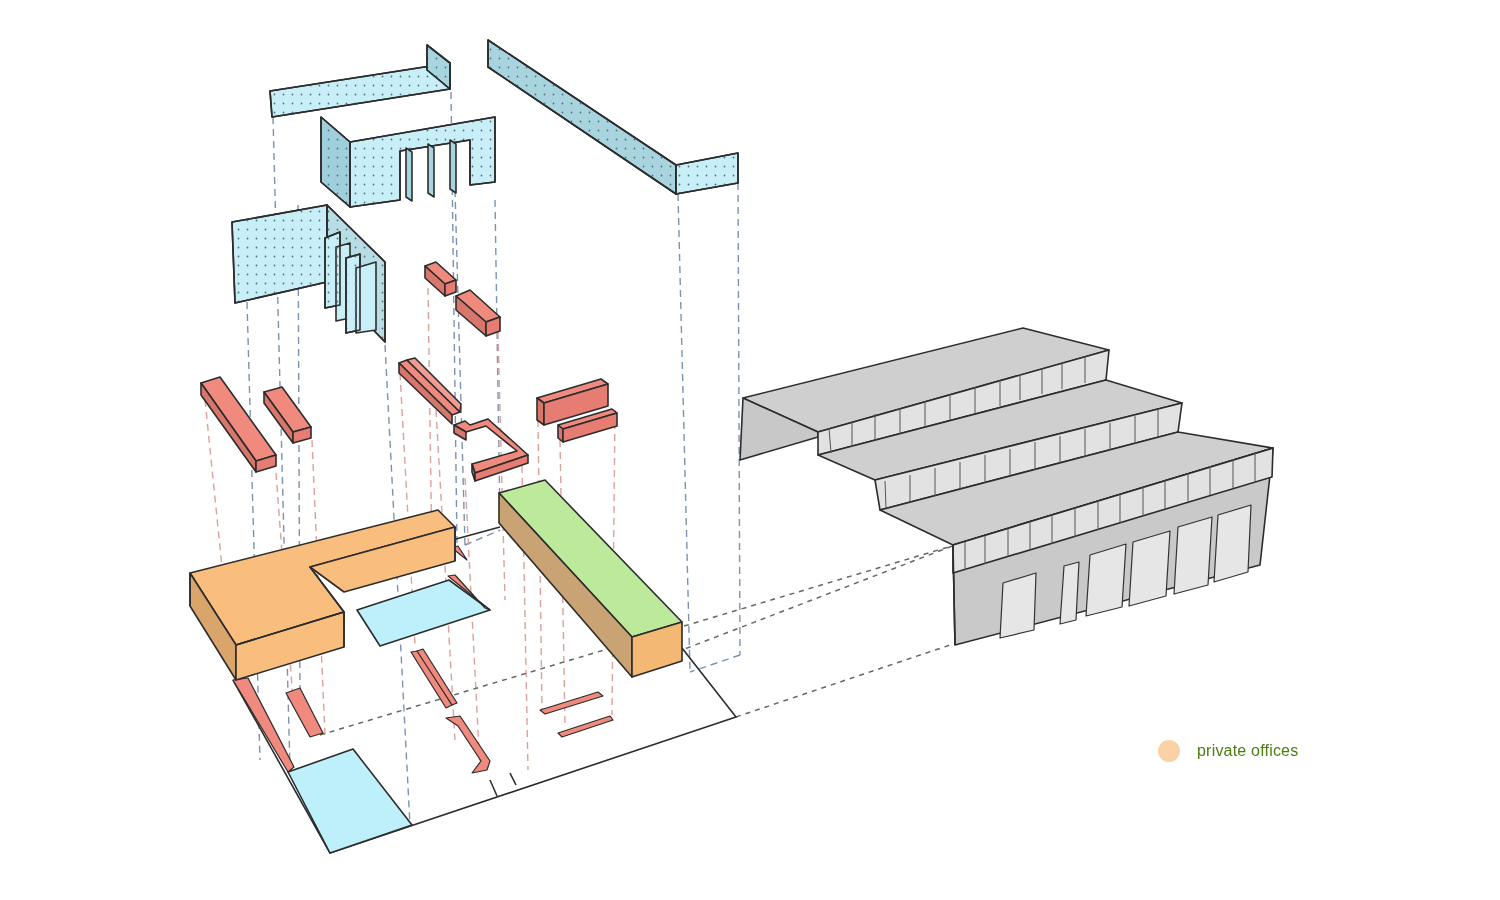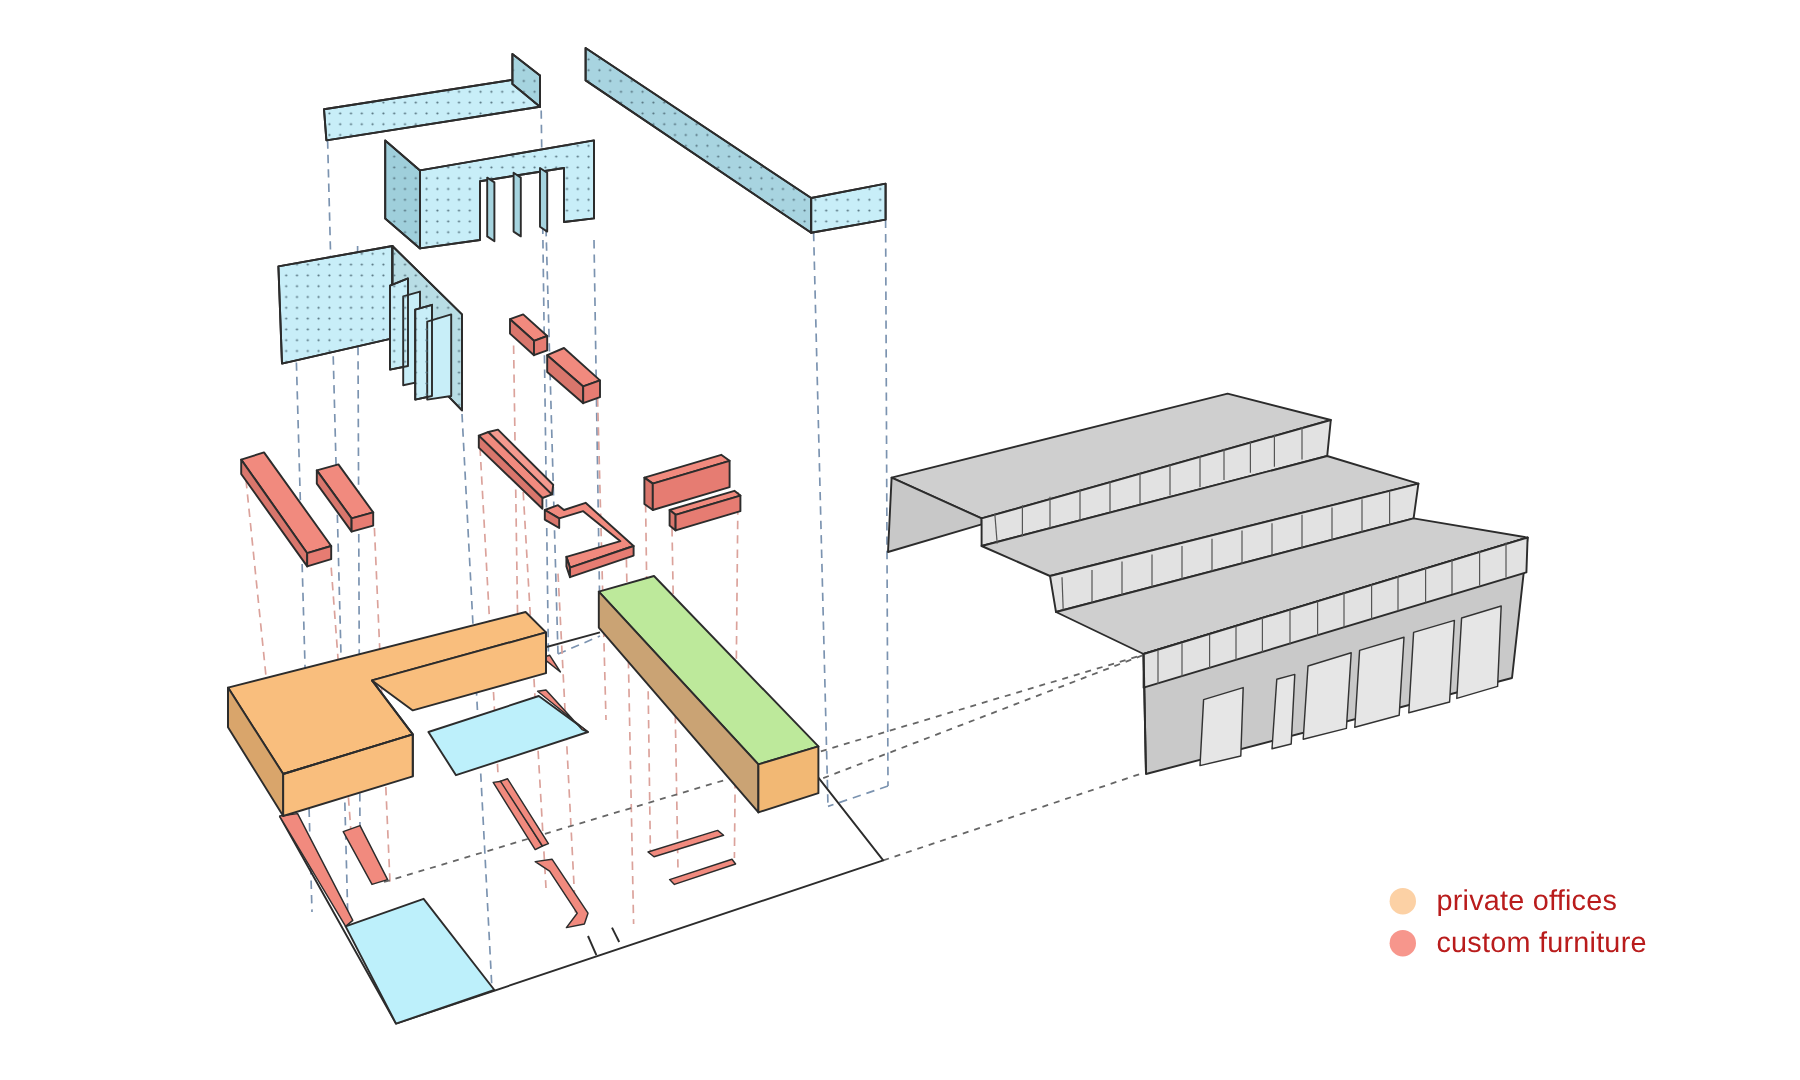--- a/index.html
+++ b/index.html
@@ -1,21 +1,21 @@
 <!DOCTYPE html>
 <html><head>
 <meta charset="utf-8">
 <style>
   html, body { margin:0; padding:0; background:#ffffff; }
   body { width:1500px; height:900px; position:relative; overflow:hidden; font-family:"Liberation Sans", sans-serif; }
   #diagram { position:absolute; left:0; top:0; width:1500px; height:900px; }
   .legend { position:absolute; left:1158px; top:733px; }
   .legend-item { display:flex; align-items:center; height:35px; }
   .legend-dot { width:22px; height:22px; border-radius:50%; margin-right:17px; }
-  .legend-label { font-size:24px; color:#b91c1c; letter-spacing:0.2px; }
+  .legend-label { font-size:16px; color:#4d7c0f; letter-spacing:0.2px; }
 </style>
 </head>
 <body>
 
 <svg id="diagram" viewBox="0 0 1500 900" xmlns="http://www.w3.org/2000/svg">
   <defs>
     <pattern id="dots" width="9" height="9" patternUnits="userSpaceOnUse">
       <circle cx="4.5" cy="4.5" r="0.9" fill="#53707c"></circle>
     </pattern>
   </defs>
@@ -253,17 +253,13 @@
       <polygon points="1218,515 1251,505 1248,572 1214,582"></polygon>
     </g>
   </g>
 </svg>
 
 <div class="legend">
   <div class="legend-item">
     <span class="legend-dot" style="background:#fcd1a5"></span>
     <span class="legend-label">private offices</span>
   </div>
-  <div class="legend-item">
-    <span class="legend-dot" style="background:#f7968c"></span>
-    <span class="legend-label">custom furniture</span>
-  </div>
 </div>
 
 </body></html>

